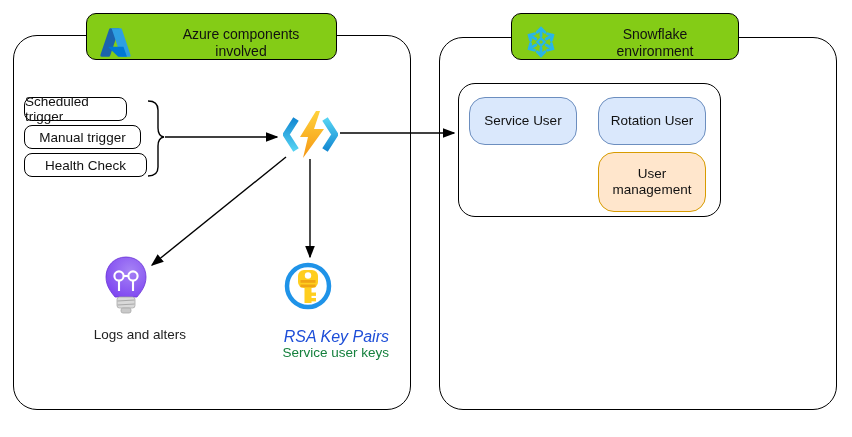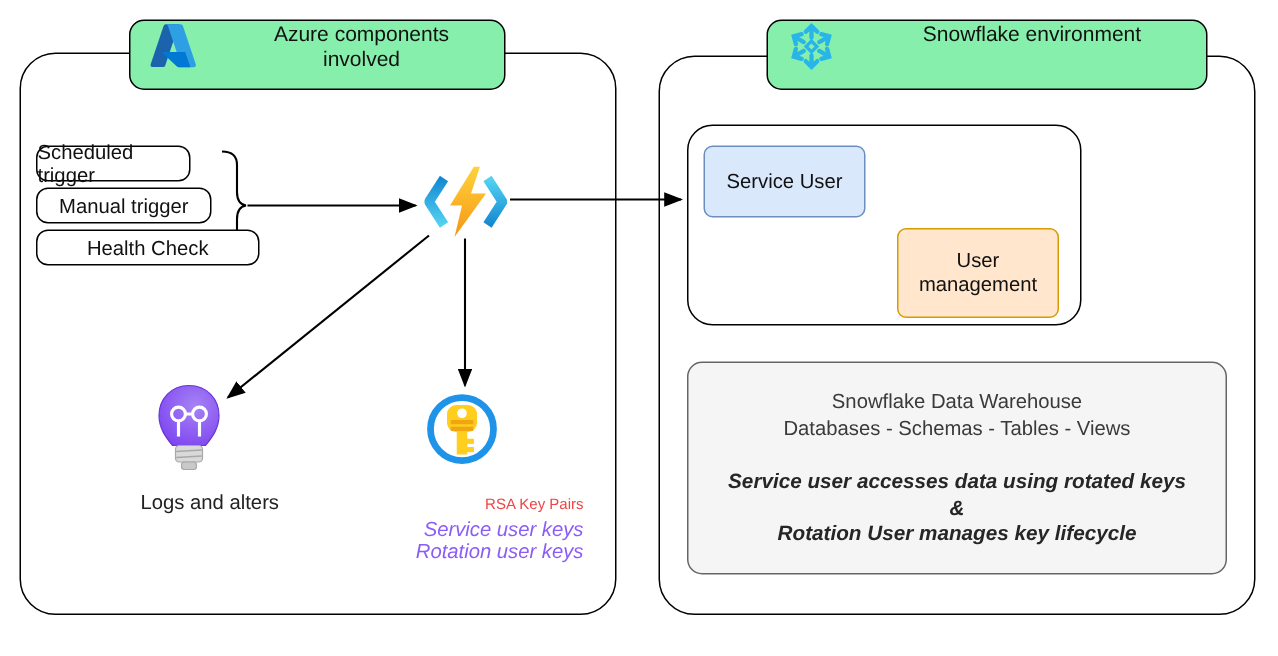--- a/index.html
+++ b/index.html
@@ -5,56 +5,56 @@
   html,body{margin:0;padding:0;background:#fff;}
   #stage{
     position:relative;width:852px;height:437px;background:#fff;
     font-family:"Liberation Sans", sans-serif;color:#000;overflow:hidden;
   }
   .abs{position:absolute;}
   .container-box{
     border:1.6px solid #000;border-radius:24px;background:#fff;
   }
   .title-box{
-    border:1.6px solid #000;border-radius:10px;background:#86efac;
-    display:flex;align-items:flex-start;padding:0 12px;gap:26px;box-sizing:border-box;
+    border:1.6px solid #000;border-radius:10px;background:#84cc16;
+    display:flex;align-items:flex-end;padding:0 12px;gap:26px;box-sizing:border-box;
     z-index:3;
   }
   .title-text{
     flex:1;text-align:center;font-size:14px;line-height:16.5px;color:#111;
   }
   .trigger{
     border:1.4px solid #000;border-radius:8px;background:#fff;
     display:flex;align-items:center;justify-content:center;
     font-size:13.5px;color:#111;box-sizing:border-box;z-index:2;
   }
   .inner-box{
     border:1.5px solid #000;border-radius:17px;background:#fff;z-index:2;
   }
   .role{
-    border-radius:6px;display:flex;align-items:center;justify-content:center;
+    border-radius:16px;display:flex;align-items:center;justify-content:center;
     text-align:center;font-size:13.5px;line-height:16px;color:#111;
     box-sizing:border-box;z-index:3;padding:2px 6px;
   }
   .role.blue{background:var(--blue-fill);border:1.4px solid var(--blue-border);}
   .role.orange{background:var(--orange-fill);border:1.4px solid var(--orange-border);}
   .gray-box{
     background:var(--gray-fill);border:1.4px solid var(--gray-border);
     border-radius:10px;z-index:2;display:flex;flex-direction:column;
     align-items:center;justify-content:flex-start;padding-top:17px;
     box-sizing:border-box;text-align:center;
   }
   .gray-box .plain{font-size:13.5px;line-height:18px;color:#3a3a3a;}
   .gray-box .spacer{height:17px;}
   .gray-box .emph{font-size:13.8px;line-height:17.5px;color:#262626;font-weight:bold;font-style:italic;}
   .caption{
     text-align:right;font-size:13.5px;line-height:15.5px;color:#222;z-index:3;
   }
-  .caption .cap-title{font-size:10px;color:#ef4444;}
-  .caption .cap-sub{color:#8b5cf6;font-style:italic;}
+  .caption .cap-title{font-size:16px;color:#1d4ed8;font-style:italic;}
+  .caption .cap-sub{color:#15803d;}
   svg{display:block;}
   #overlay{position:absolute;left:0;top:0;z-index:1;pointer-events:none;}
   .icon-abs{z-index:4;}
 </style>
 </head>
 <body>
 
 <div id="stage">
 
   <div class="abs container-box" style="left:13px;top:35px;width:396px;height:373px;"></div>
@@ -77,21 +77,21 @@
     <span class="abs icon-abs" style="position:static;">
       <svg width="33" height="33" viewBox="0 0 96 96">
         <path fill="var(--azure-dark-blue)" d="M33.3 6.5h26l-27 80.1a4.2 4.2 0 0 1-3.9 2.8H8.1a4.1 4.1 0 0 1-3.9-5.5L29.4 9.4a4.2 4.2 0 0 1 3.9-2.9z"></path>
         <path fill="var(--azure-light-blue)" d="M66.6 9.4a4.1 4.1 0 0 0-3.9-2.9H33.6a4.1 4.1 0 0 1 3.9 2.9l25.2 74.6a4.1 4.1 0 0 1-3.9 5.5h29a4.1 4.1 0 0 0 3.9-5.5z"></path>
         <path fill="var(--azure-blue)" d="M71.2 60.3H29.9a1.9 1.9 0 0 0-1.3 3.3l26.5 24.8a4.2 4.2 0 0 0 2.8 1.1h23.4z"></path>
       </svg>
     </span>
     <span class="title-text">Azure components involved</span>
   </div>
 
-  <div class="abs title-box" style="left:511px;top:13px;width:294px;height:47px;">
+  <div class="abs title-box" style="left:511px;top:13px;width:228px;height:47px;">
     <span style="position:static;">
       <svg width="34" height="34" viewBox="0 0 40 40">
         <g stroke="var(--snowflake-blue)" stroke-width="3.4" stroke-linecap="round" fill="none">
           <g>
             <path d="M20,13 L20,4 M15.5,8.5 L20,4 L24.5,8.5"></path>
           </g>
           <g transform="rotate(60 20 20)">
               <path d="M20,13 L20,4 M15.5,8.5 L20,4 L24.5,8.5"></path>
             </g>
           <g transform="rotate(120 20 20)">
@@ -108,21 +108,21 @@
             </g>
         </g>
         <rect x="17" y="17" width="6" height="6" fill="none" stroke="var(--snowflake-blue)" stroke-width="2.6" transform="rotate(45 20 20)"></rect>
       </svg>
     </span>
     <span class="title-text">Snowflake environment</span>
   </div>
 
   <div class="abs trigger" style="left:24px;top:97px;width:103px;height:24px;">Scheduled trigger</div>
   <div class="abs trigger" style="left:24px;top:125px;width:117px;height:24px;">Manual trigger</div>
-  <div class="abs trigger" style="left:24px;top:153px;width:149px;height:24px;">Health Check</div>
+  <div class="abs trigger" style="left:24px;top:153px;width:123px;height:24px;">Health Check</div>
 
   <div class="abs icon-abs" style="left:283px;top:111px;">
     <svg width="55" height="47" viewBox="0 0 55 47">
       <defs>
         <linearGradient id="boltg" x1="0" y1="0" x2="0" y2="1">
           <stop offset="0" style="stop-color:var(--bolt-yellow)"></stop>
           <stop offset="1" style="stop-color:var(--bolt-orange)"></stop>
         </linearGradient>
         <linearGradient id="chevL" x1="0" y1="0" x2="0" y2="1">
           <stop offset="0" style="stop-color:var(--chevron-dark)"></stop>
@@ -173,29 +173,21 @@
       <rect x="27" y="30.5" width="5" height="3.4" fill="var(--key-gold)"></rect>
       <rect x="27" y="36" width="5" height="3.4" fill="var(--key-gold)"></rect>
     </svg>
   </div>
 
   <div class="abs caption" style="left:64px;top:327px;width:122px;">Logs and alters</div>
 
   <div class="abs caption" style="left:229px;top:329px;width:160px;">
     <div class="cap-title">RSA Key Pairs</div>
     <div class="cap-sub">Service user keys</div>
-    <div class="cap-sub">Rotation user keys</div>
   </div>
 
   <div class="abs inner-box" style="left:458px;top:83px;width:261px;height:132px;"></div>
   <div class="abs role blue" style="left:469px;top:97px;width:108px;height:48px;">Service User</div>
+  <div class="abs role blue" style="left:598px;top:97px;width:108px;height:48px;">Rotation User</div>
   <div class="abs role orange" style="left:598px;top:152px;width:108px;height:60px;">User management</div>
 
-  <div class="abs gray-box" style="left:458px;top:241px;width:360px;height:142px;">
-    <div class="plain">Snowflake Data Warehouse</div>
-    <div class="plain">Databases - Schemas - Tables - Views</div>
-    <div class="spacer"></div>
-    <div class="emph">Service user accesses data using rotated keys</div>
-    <div class="emph">&amp;</div>
-    <div class="emph">Rotation User manages key lifecycle</div>
-  </div>
 
 </div>
 
 </body></html>

